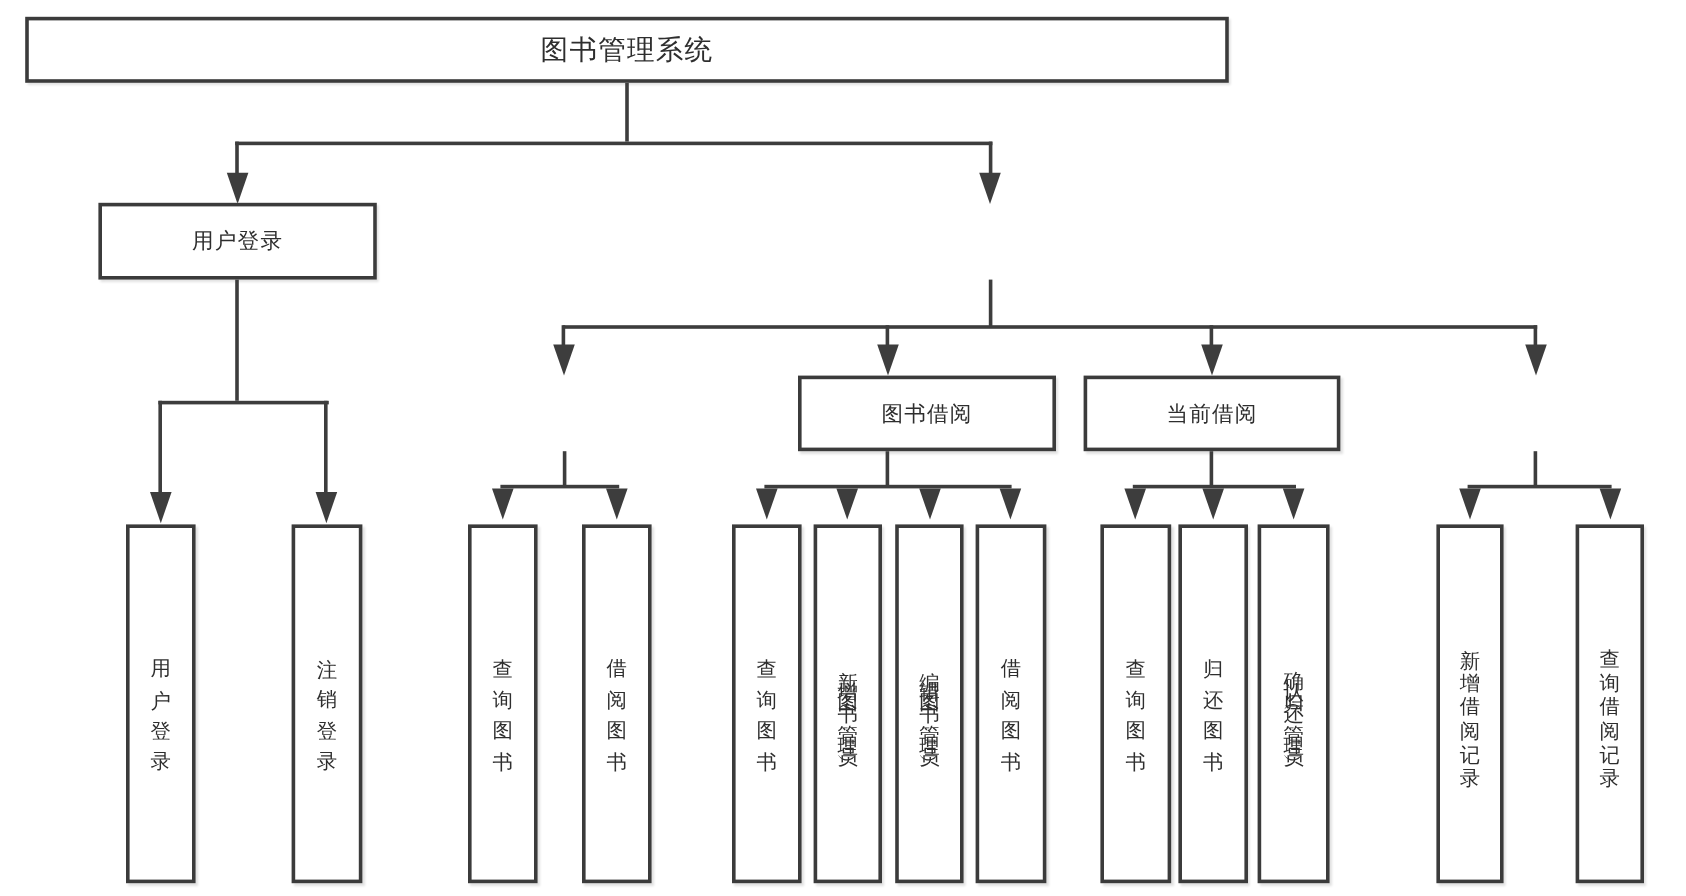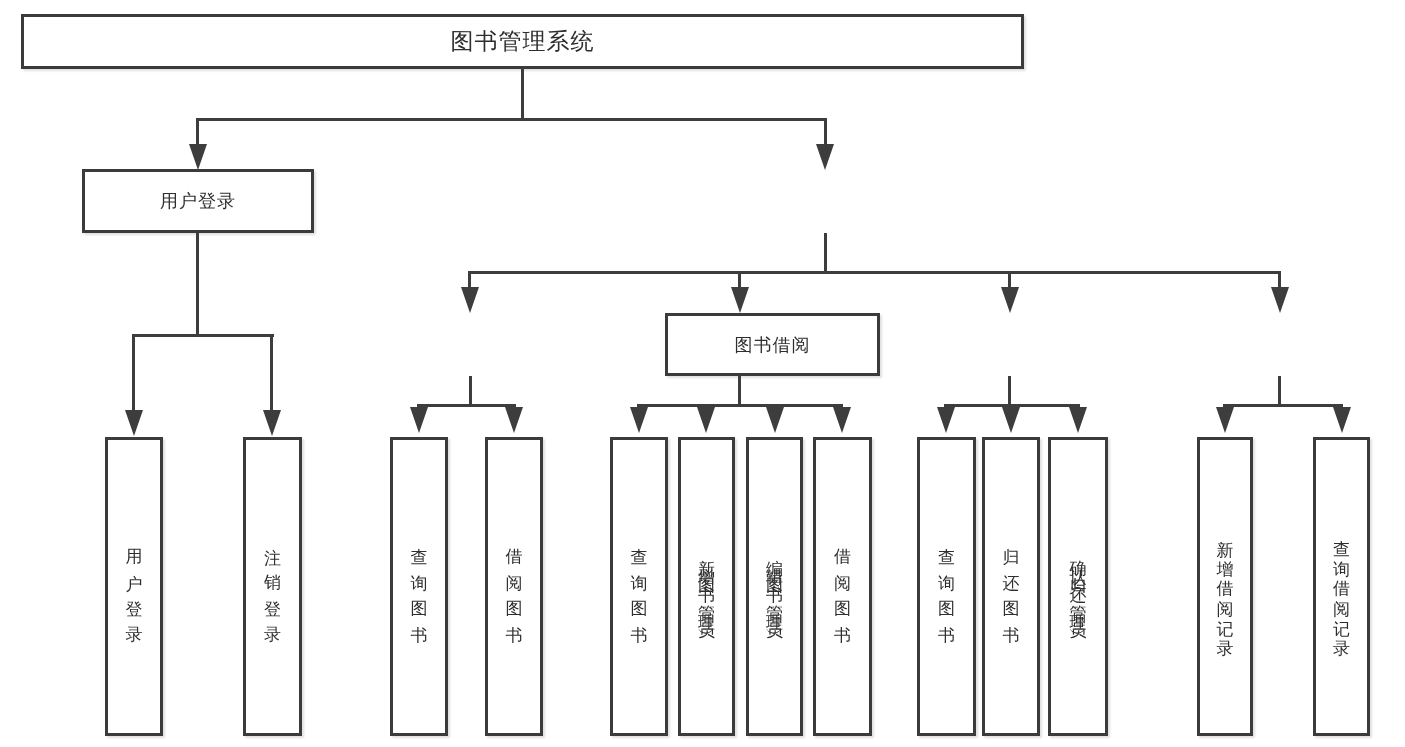--- a/index.html
+++ b/index.html
@@ -61,20 +61,23 @@
   <div class="ar" style="left:461px;top:287px;"></div>
   <div class="vl" style="left:738px;top:271px;height:18px;"></div>
   <div class="ar" style="left:731px;top:287px;"></div>
   <div class="vl" style="left:1008px;top:271px;height:18px;"></div>
   <div class="ar" style="left:1001px;top:287px;"></div>
   <div class="vl" style="left:1278px;top:271px;height:18px;"></div>
   <div class="ar" style="left:1271px;top:287px;"></div>
 
   <div class="box" style="left:633px;top:313px;width:215px;height:63px;margin-left:32px;">
     <span>图书借阅</span>
+  </div>
+  <div class="box" style="left:903px;top:313px;width:214px;height:63px;">
+    <span>当前借阅</span>
   </div>
 
   <div class="vl" style="left:469px;top:376px;height:30px;"></div>
   <div class="hl" style="left:417px;top:404px;width:99px;"></div>
   <div class="ar" style="left:410px;top:407px;"></div>
   <div class="ar" style="left:505px;top:407px;"></div>
 
   <div class="vl" style="left:738px;top:376px;height:30px;"></div>
   <div class="hl" style="left:637px;top:404px;width:206px;"></div>
   <div class="ar" style="left:630px;top:407px;"></div>

